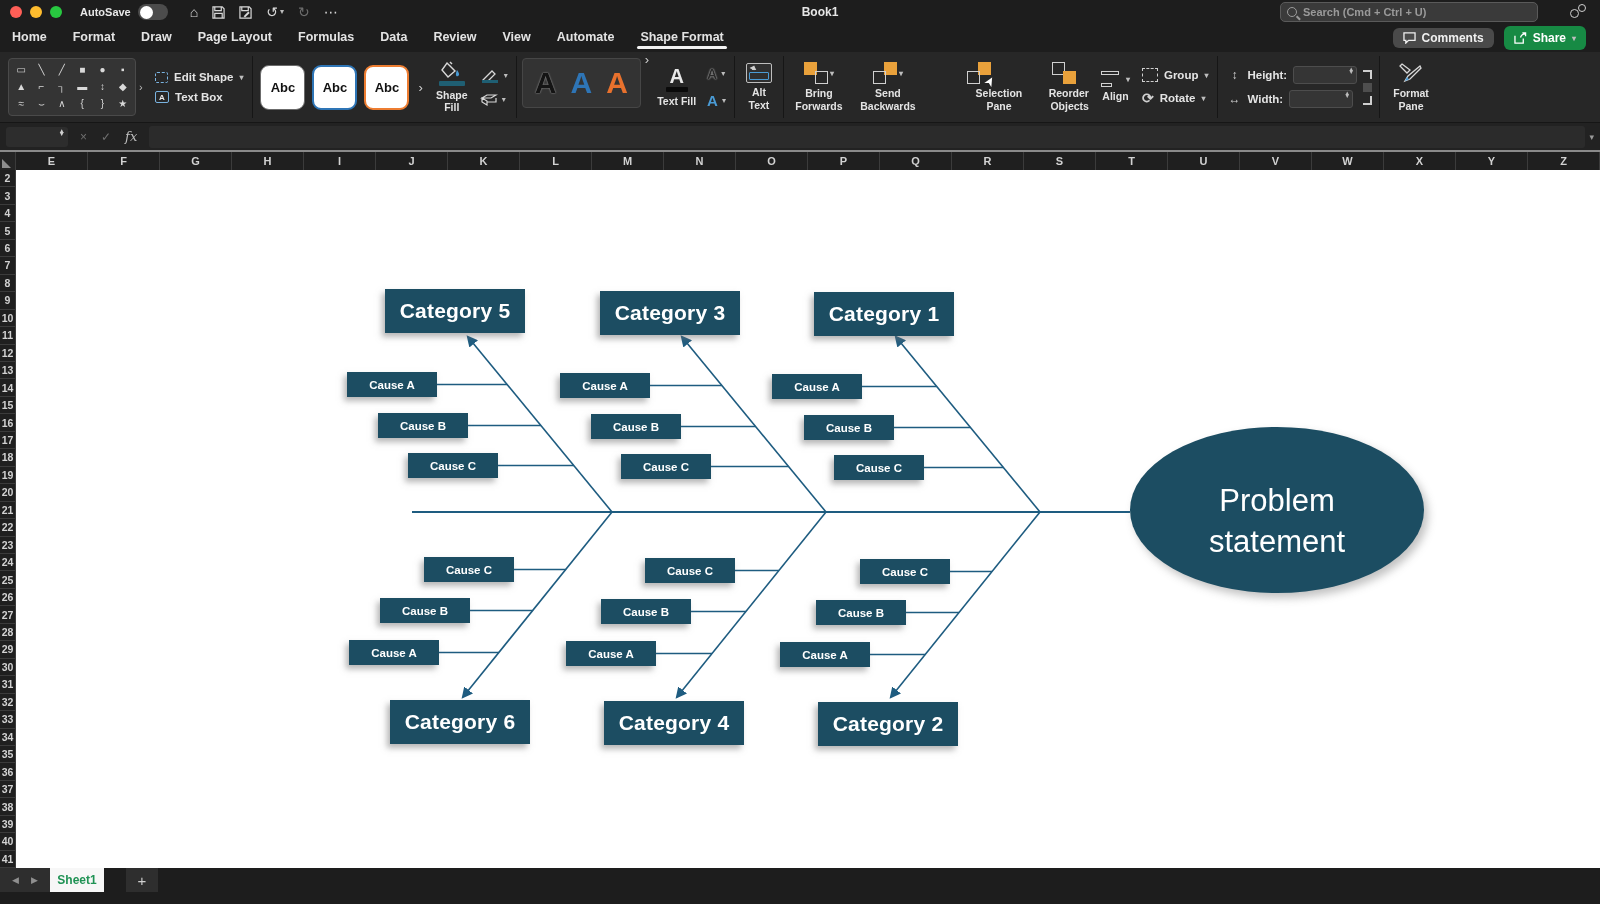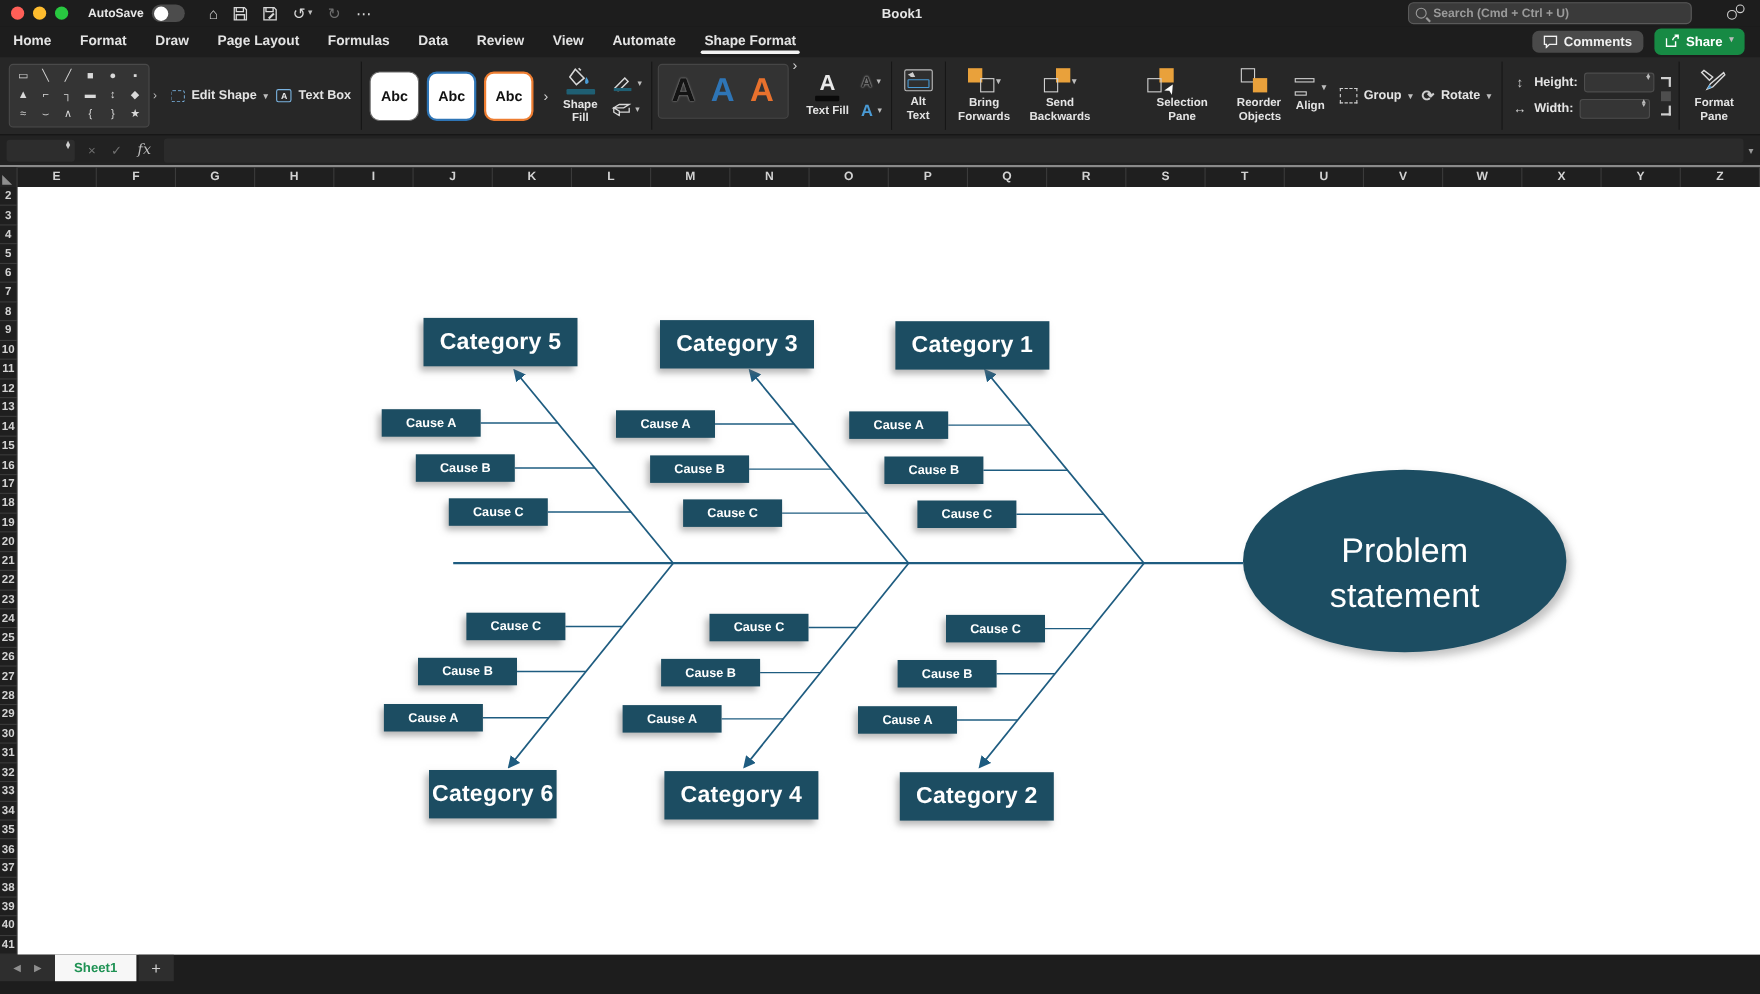--- a/index.html
+++ b/index.html
@@ -33,33 +33,33 @@
 
   
   .menubar { position:absolute; top:24px; left:0; right:0; height:28px; background:#1d1d1d;
              display:flex; align-items:center; }
   .menu-tabs { display:flex; align-items:center; gap:26px; margin-left:12px; }
   .menu-tab { font-size:12.5px; font-weight:700; color:#e3e3e3; cursor:default; position:relative; padding:4px 0 7px; }
   .menu-tab.active:after { content:""; position:absolute; left:-3px; right:-3px; bottom:2px; height:2.5px; background:#f2f2f2; border-radius:2px; }
   .menu-right { margin-left:auto; display:flex; align-items:center; gap:10px; margin-right:14px; }
   .btn-comments { display:flex; align-items:center; gap:6px; background:#4a4a4a; color:#f0f0f0;
                   font-size:12px; font-weight:700; border-radius:6px; padding:3px 10px; }
-  .btn-share { display:flex; gap:6px; background:#178a44; color:#fff;
+  .btn-share { display:flex; align-items:center; gap:6px; background:#178a44; color:#fff;
                font-size:12px; font-weight:700; border-radius:6px; padding:5px 10px; }
 
   
   .ribbon { position:absolute; top:52px; left:0; right:0; height:70px; background:#272727;
             display:flex; align-items:stretch; color:#e4e4e4; }
   .rdiv { width:1px; background:#161616; margin:4px 3px; }
   .rgroup { display:flex; align-items:center; }
   .shape-gallery { width:128px; height:58px; margin:6px 2px 6px 8px; background:#343434; border:1px solid #4a4a4a;
                    border-radius:4px; display:grid; grid-template-columns:repeat(6,1fr); align-items:center; justify-items:center; padding:2px; }
   .sg-glyph { font-size:10px; color:#d9d9d9; line-height:1; }
   .sg-more { width:10px; align-self:center; color:#bdbdbd; font-size:11px; margin-left:1px; }
-  .stack2 { display:flex; flex-direction:row; justify-content:center; gap:8px; margin:0 6px; }
+  .stack2 { display:flex; flex-direction:column; justify-content:center; gap:8px; margin:0 6px; }
   .srow { display:flex; align-items:center; gap:6px; font-size:11.5px; font-weight:600; white-space:nowrap; }
   .icon-editshape { width:13px; height:11px; border:1.4px dashed #7ab3e0; border-radius:2px; }
   .icon-textbox { width:14px; height:12px; border:1.4px solid #7ab3e0; border-radius:2px; color:#e8e8e8; font-size:8px; font-weight:700;
                   display:flex; align-items:center; justify-content:center;}
   .abc-row { display:flex; align-items:center; gap:7px; margin:0 4px; }
   .abc { width:45px; height:45px; border-radius:9px; background:#fff; display:flex; align-items:center; justify-content:center;
          font-size:13px; font-weight:700; color:#111; }
   .abc.b1 { border:1.6px solid #6b6b6b; }
   .abc.b2 { border:2px solid #2e75b6; }
   .abc.b3 { border:2px solid #ed7d31; }
@@ -137,21 +137,21 @@
   .catbox { font-size:21px; font-weight:600; letter-spacing:.2px; }
   .causebox { font-size:11.5px; font-weight:700; }
   .problem-ellipse { position:absolute; left:1130px; top:427px; width:294px; height:166px; border-radius:50%;
           background:#1c4d62; box-shadow:4px 5px 8px rgba(120,120,120,.45); display:flex; align-items:center; justify-content:center; }
   .problem-text { color:#fff; font-size:31px; font-weight:500; text-align:center; line-height:1.32; width:200px;margin-top:24px; }
 
   
   .tabbar { position:absolute; left:0; right:0; bottom:0; height:36px; background:#1d1d1d; }
   .tab-nav { position:absolute; left:0; top:0; width:50px; height:24px; background:#2e2e2e;
              display:flex; align-items:center; justify-content:center; gap:12px; color:#8f8f8f; font-size:9px; }
-  .sheettab { position:absolute; left:50px; top:0; width:74px; height:24px; background:#f7f7f7;
+  .sheettab { position:absolute; left:50px; top:0; width:54px; height:24px; background:#f7f7f7;
               display:flex; align-items:center; justify-content:center; font-size:12px; font-weight:700; color:#1f9254; }
   .addtab { position:absolute; left:126px; top:0; width:32px; height:24px; background:#2e2e2e;
             display:flex; align-items:center; justify-content:center; color:#cfcfcf; font-size:15px; font-weight:400; }
 </style>
 </head>
 <body>
 
 <div class="app">
 
   <div class="titlebar">
@@ -540,21 +540,21 @@
         <line x1="691" y1="611.5" x2="745.8621621621621" y2="611.5" stroke="#1e5c80" stroke-width="1.3"></line>
         <line x1="656" y1="653.5" x2="712.0351351351351" y2="653.5" stroke="#1e5c80" stroke-width="1.3"></line>
         <line x1="950" y1="571.5" x2="992.0783783783784" y2="571.5" stroke="#1e5c80" stroke-width="1.3"></line>
         <line x1="906" y1="612.5" x2="959.0567567567567" y2="612.5" stroke="#1e5c80" stroke-width="1.3"></line>
         <line x1="870" y1="654.5" x2="925.2297297297297" y2="654.5" stroke="#1e5c80" stroke-width="1.3"></line>
       </svg>
     <div id="diagram-boxes">
         <div class="dbox catbox" style="left: 385px; top: 289px; width: 140px; height: 44px;">Category 5</div>
         <div class="dbox catbox" style="left: 600px; top: 291px; width: 140px; height: 44px;">Category 3</div>
         <div class="dbox catbox" style="left: 814px; top: 292px; width: 140px; height: 44px;">Category 1</div>
-        <div class="dbox catbox" style="left: 390px; top: 700px; width: 116px; height: 44px;">Category 6</div>
+        <div class="dbox catbox" style="left: 390px; top: 700px; width: 140px; height: 44px;">Category 6</div>
         <div class="dbox catbox" style="left: 604px; top: 701px; width: 140px; height: 44px;">Category 4</div>
         <div class="dbox catbox" style="left: 818px; top: 702px; width: 140px; height: 44px;">Category 2</div>
         <div class="dbox causebox" style="left: 347px; top: 372px; width: 90px; height: 25px;">Cause A</div>
         <div class="dbox causebox" style="left: 378px; top: 413px; width: 90px; height: 25px;">Cause B</div>
         <div class="dbox causebox" style="left: 408px; top: 453px; width: 90px; height: 25px;">Cause C</div>
         <div class="dbox causebox" style="left: 560px; top: 373px; width: 90px; height: 25px;">Cause A</div>
         <div class="dbox causebox" style="left: 591px; top: 414px; width: 90px; height: 25px;">Cause B</div>
         <div class="dbox causebox" style="left: 621px; top: 454px; width: 90px; height: 25px;">Cause C</div>
         <div class="dbox causebox" style="left: 772px; top: 374px; width: 90px; height: 25px;">Cause A</div>
         <div class="dbox causebox" style="left: 804px; top: 415px; width: 90px; height: 25px;">Cause B</div>

